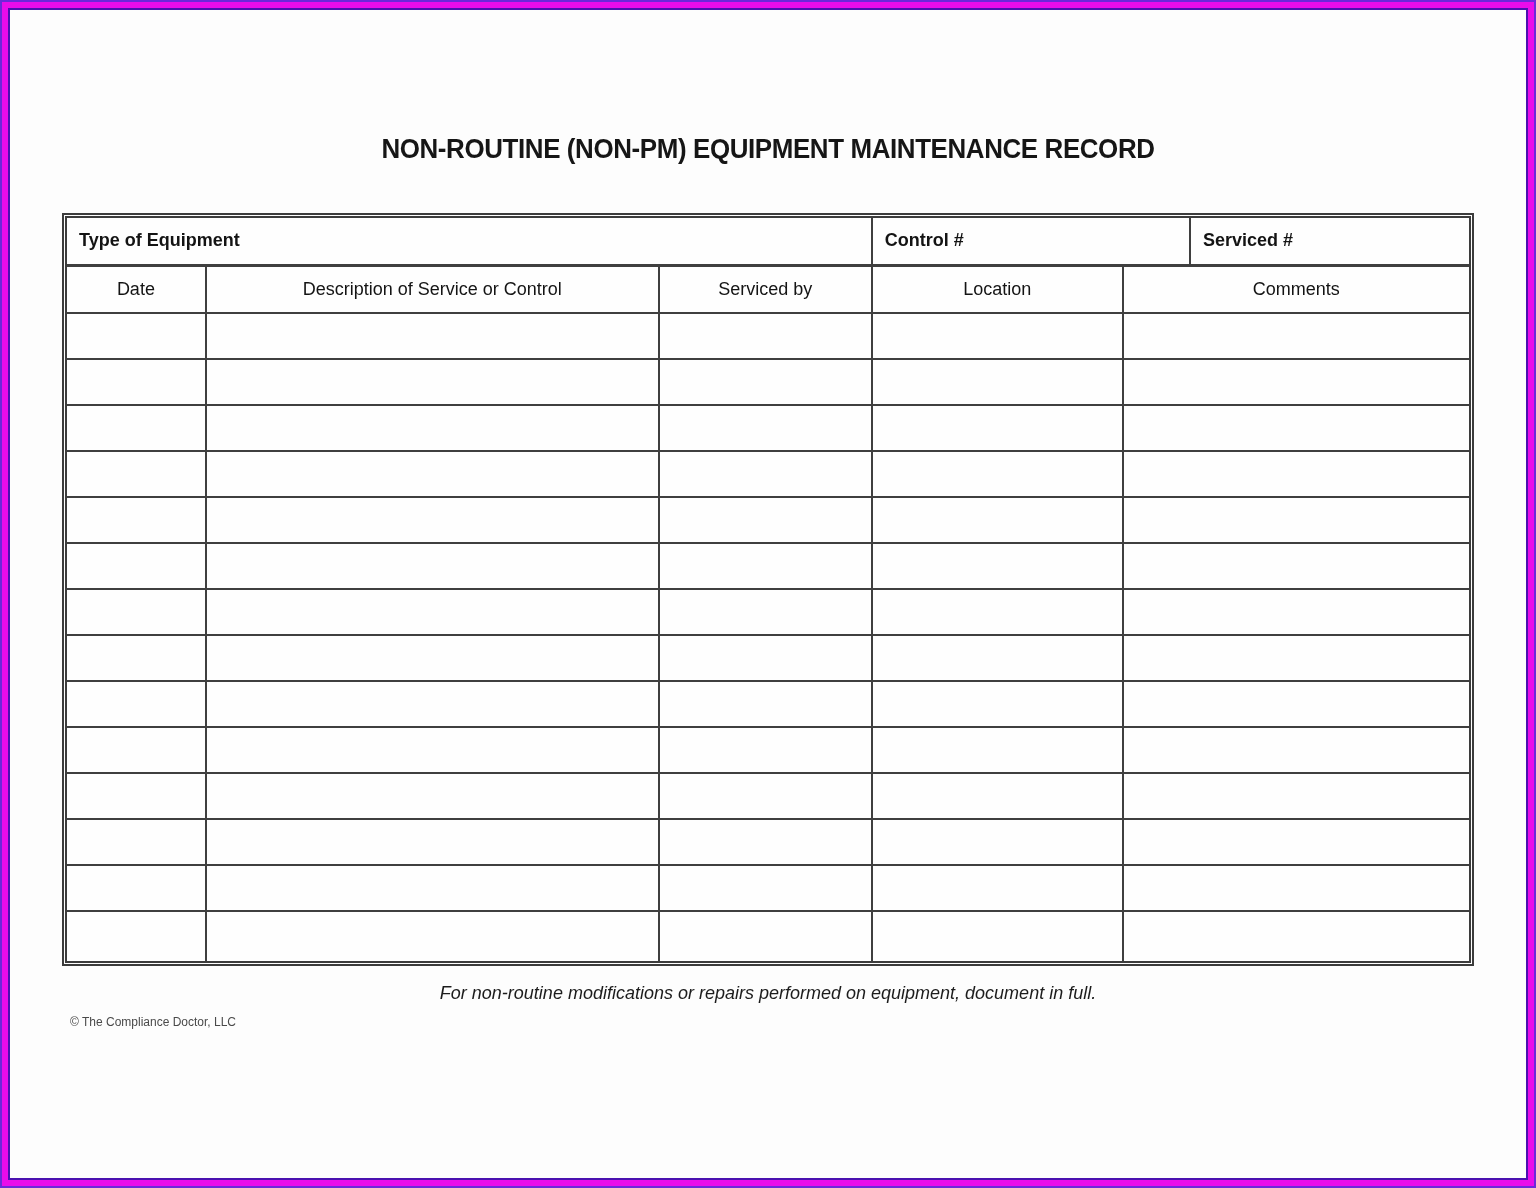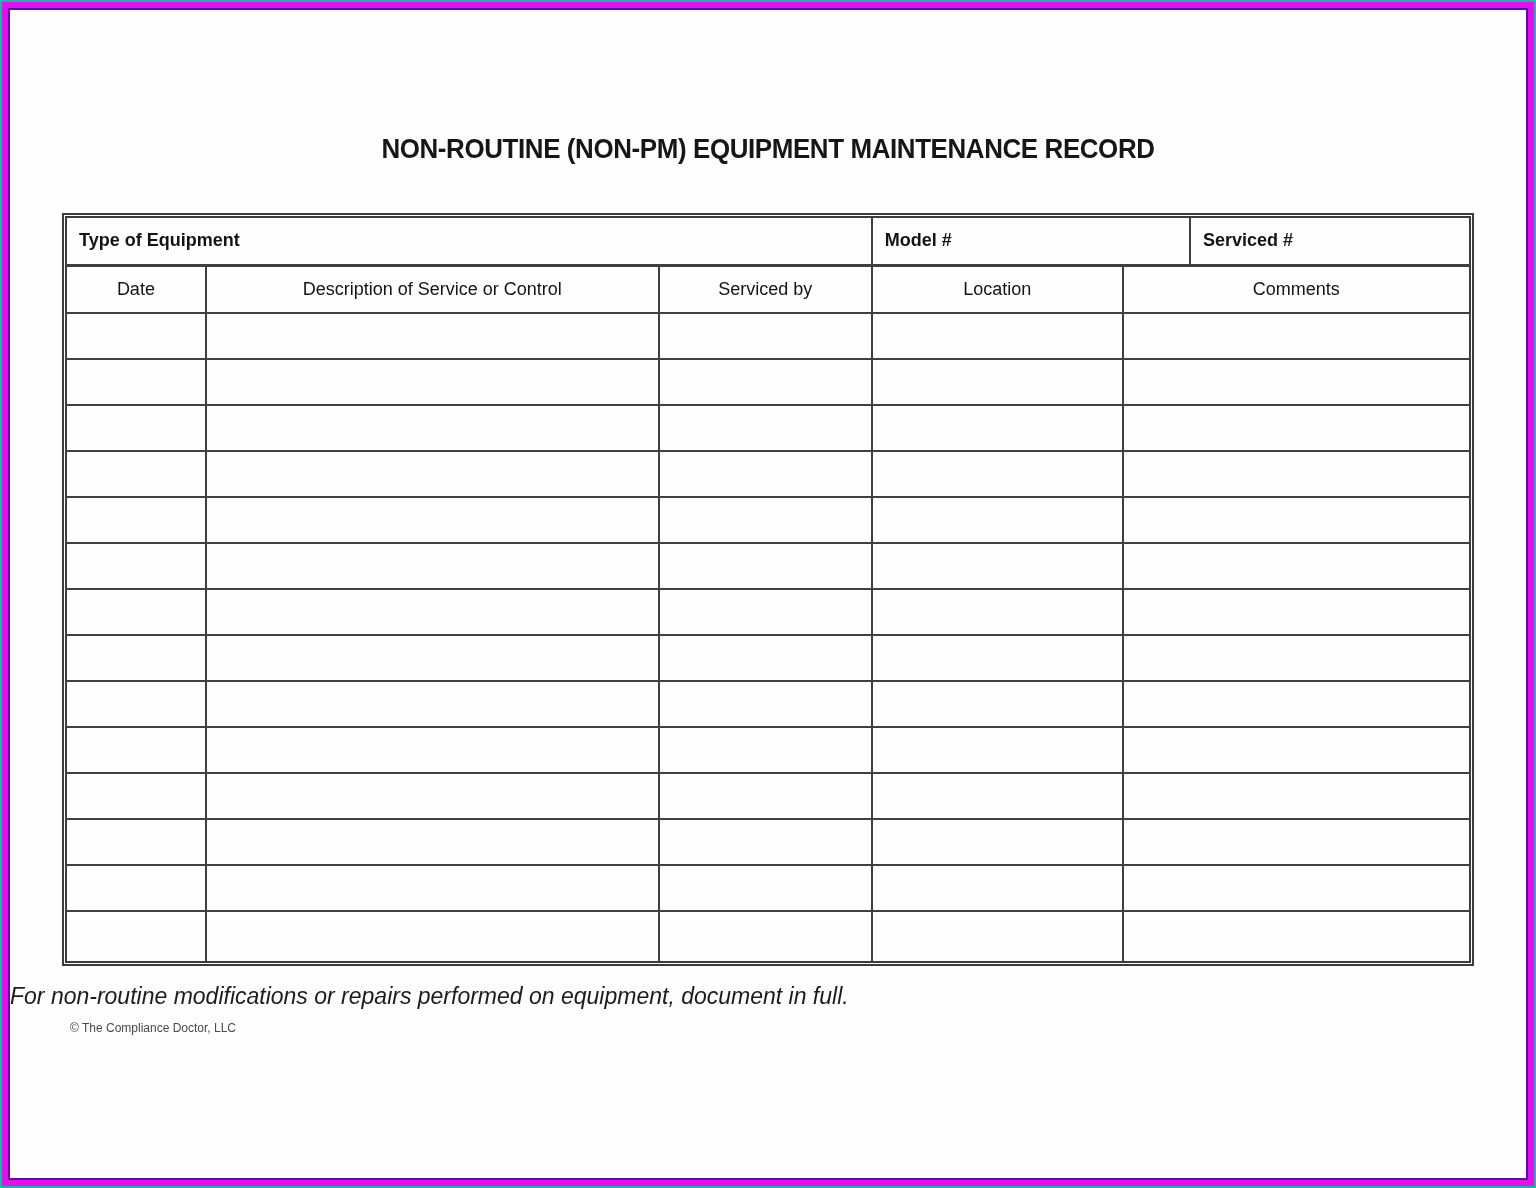--- a/index.html
+++ b/index.html
@@ -3,21 +3,21 @@
 <meta charset="utf-8">
 <style>
   * { margin: 0; padding: 0; box-sizing: border-box; }
   html, body { width: 1536px; height: 1188px; }
   body {
     font-family: "Liberation Sans", sans-serif;
     background: #ffffff;
   }
   .page-outer {
     width: 1536px; height: 1188px;
-    background: #14b8a6;
+    background: #6d28d9;
     padding: 2px;
   }
   .magenta-frame {
     width: 100%; height: 100%;
     border: 6px solid #ea0cea;
   }
   .page-inner {
     width: 100%; height: 100%;
     border: 2px solid #4b11b0;
     background: #fdfdfd;
@@ -68,22 +68,23 @@
   #log-table thead th {
     height: 46px;
     font-weight: normal;
     text-align: center;
   }
   #log-table tbody td { height: 46px; }
   #log-table tbody tr:last-child td { height: 50px; }
 
   .footer-note {
     margin-top: 17px;
+    text-align: center;
     font-style: italic;
-    font-size: 23px;
+    font-size: 18px;
     color: #1c1c1c;
   }
   .copyright {
     margin: 11px 0 0 60px;
     font-size: 12px;
     color: #4a4a4a;
   }
 </style>
 </head>
 <body>
@@ -98,21 +99,21 @@
 
         <table id="info-table">
           <colgroup>
             <col style="width:57.4%">
             <col style="width:22.7%">
             <col style="width:19.9%">
           </colgroup>
           <tbody>
               <tr>
             <td>Type of Equipment</td>
-            <td>Model #</td>
+            <td>Control #</td>
             <td>Serviced #</td>
           </tr>
         </tbody>
           </table>
 
         <table id="log-table">
           <colgroup>
             <col style="width:9.9%">
             <col style="width:32.3%">
             <col style="width:15.2%">

